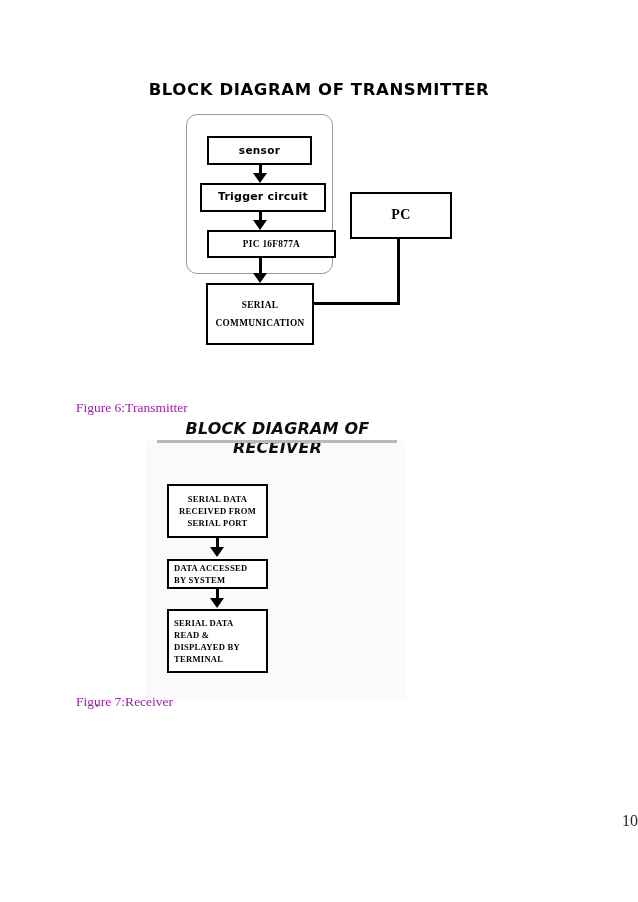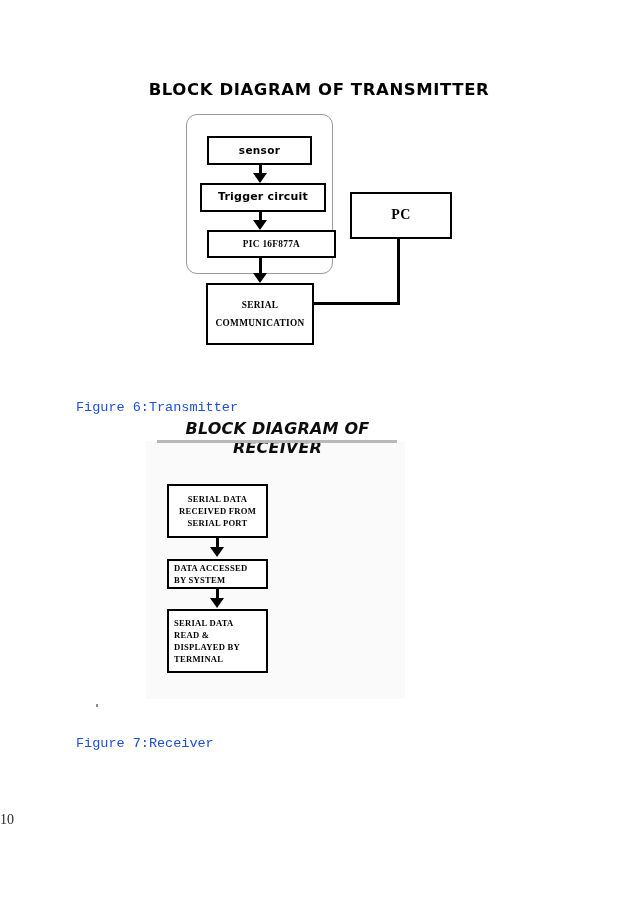--- a/index.html
+++ b/index.html
@@ -100,27 +100,27 @@
   .conn-v, .conn-h {
     position: absolute;
     background: #000;
   }
   .conn-v { width: 3px; }
   .conn-h { height: 3px; }
 
   
   .caption {
     position: absolute;
-    font-family: Liberation Mono, monospace;
+    font-family: Liberation Serif, serif;
     font-size: 13.5px;
-    color: #1d4ed8;
+    color: #a21caf;
     white-space: nowrap;
   }
   #cap-transmitter { left: 76px; top: 400px; }
-  #cap-receiver    { left: 76px; top: 736px; }
+  #cap-receiver    { left: 76px; top: 694px; }
 
   .stray-dot {
     position: absolute;
     left: 96px;
     top: 704px;
     width: 2px;
     height: 3px;
     background: #8e8e8e;
   }
 
@@ -167,23 +167,23 @@
     display: block;
     line-height: 1.42;
   }
 
   
   .page-number {
     position: absolute;
     left: 0;
     top: 812px;
     width: 638px;
-    text-align: left;
+    text-align: right;
     font-family: "Liberation Serif", serif;
-    font-size: 14px;
+    font-size: 16px;
     color: #2a2a2a;
   }
 </style>
 </head>
 <body>
 
 <div class="page">
 
   <div class="tx-title">BLOCK DIAGRAM OF TRANSMITTER</div>
 

